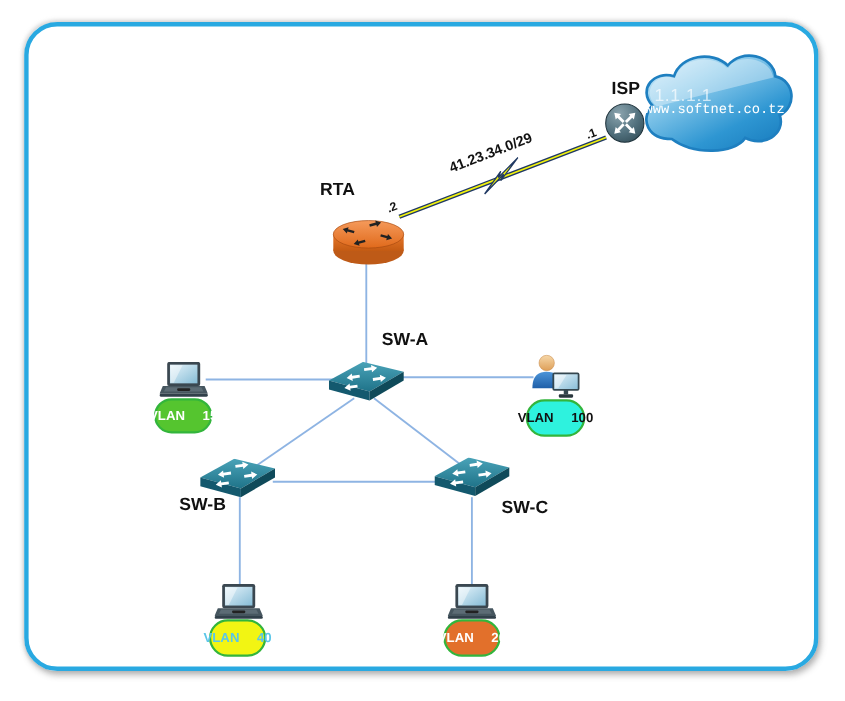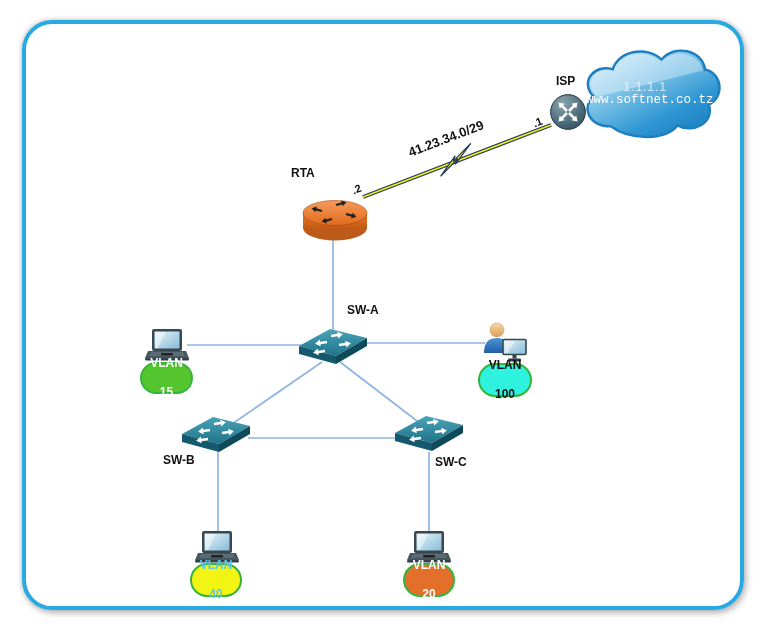--- a/index.html
+++ b/index.html
@@ -8,37 +8,37 @@
     font-family:"Liberation Sans",sans-serif;
   }
   .abs{position:absolute;}
   .frame{
     left:22px;top:20px;width:722px;height:590px;box-sizing:border-box;
     border:4px solid var(--frame_border,#29A9E1);border-radius:30px;
     box-shadow:2px 3px 6px rgba(90,90,90,.45), -1px -1px 4px rgba(150,150,150,.35);
     background:transparent;
   }
   .dev-label{
-    font-size:12px;font-weight:bold;color:var(--label_text,#111);
+    font-size:16px;font-weight:bold;color:var(--label_text,#111);
     white-space:nowrap;line-height:12px;
   }
   .wan-label{
     font-size:13px;font-weight:bold;color:var(--label_text,#111);
     transform:rotate(-21deg);white-space:nowrap;
   }
   .if-label{
     font-size:11px;font-weight:bold;color:var(--label_text,#111);
     transform:rotate(-21deg);white-space:nowrap;
   }
   .vlan-badge{
     box-sizing:border-box;border-radius:17px;border:2.5px solid var(--vlan_border,#33B53C);
-    display:flex;flex-direction:column;align-items:center;justify-content:center;
+    display:flex;flex-direction:row;align-items:center;justify-content:center;
     font-size:12px;font-weight:bold;line-height:13px;text-align:center;gap:16px;
   }
-  .cloud-ip{font-size:13px;color:rgba(255,255,255,.68);text-align:center;letter-spacing:.5px;}
+  .cloud-ip{font-size:16px;color:rgba(255,255,255,.68);text-align:left;letter-spacing:.5px;}
   .cloud-domain{font-size:12.5px;color:#fff;text-align:center;white-space:nowrap;font-family:Liberation Mono, monospace;}
   .wire{stroke:var(--lan_line,#8EB4E3);stroke-width:1.7;}
   .wan-core{stroke:var(--wan_line,#1F3864);stroke-width:4;}
   .wan-glow{stroke:var(--bolt_fill,#F2F20C);stroke-width:1.6;}
 </style>
 </head>
 <body>
 
 <svg width="0" height="0" style="position:absolute" aria-hidden="true">
   <defs>
@@ -165,21 +165,21 @@
     <polygon points="0,17 31,0 68,9 37,27" fill="url(#swTop)"></polygon>
     <polygon points="0,17 37,27 37,35 0,25" fill="#14596E"></polygon>
     <polygon points="37,27 68,9 68,17 37,35" fill="#0F4A5A"></polygon>
     <g fill="#fff">
       <use href="#arrow" transform="translate(28,13) rotate(172) scale(0.8)"></use>
       <use href="#arrow" transform="translate(32,7) rotate(-8) scale(0.8)"></use>
       <use href="#arrow" transform="translate(26,22) rotate(172) scale(0.8)"></use>
       <use href="#arrow" transform="translate(40,16) rotate(-8) scale(0.8)"></use>
     </g>
   </svg>
-  <div class="abs dev-label" style="left:435px;top:456px">SW-C</div>
+  <div class="abs dev-label" style="left:456px;top:456px">SW-C</div>
 
   <svg class="abs" style="left:145px;top:329px" width="44" height="36" viewBox="0 0 44 36">
     <rect x="7" y="0" width="30" height="22" rx="2" fill="#3A4750"></rect>
     <rect x="9.5" y="2.5" width="25" height="17" fill="url(#lapScr)"></rect>
     <polygon points="10,3 21,3 13,19 10,19" fill="rgba(255,255,255,0.45)"></polygon>
     <polygon points="3,22 41,22 44,29 0,29" fill="#46565F"></polygon>
     <polygon points="6,23 38,23 40,27 4,27" fill="#5C6C75"></polygon>
     <rect x="16" y="24" width="12" height="2.4" rx="1" fill="#222"></rect>
     <rect x="0" y="29" width="44" height="2.6" rx="1.3" fill="#31404A"></rect>
   </svg>

